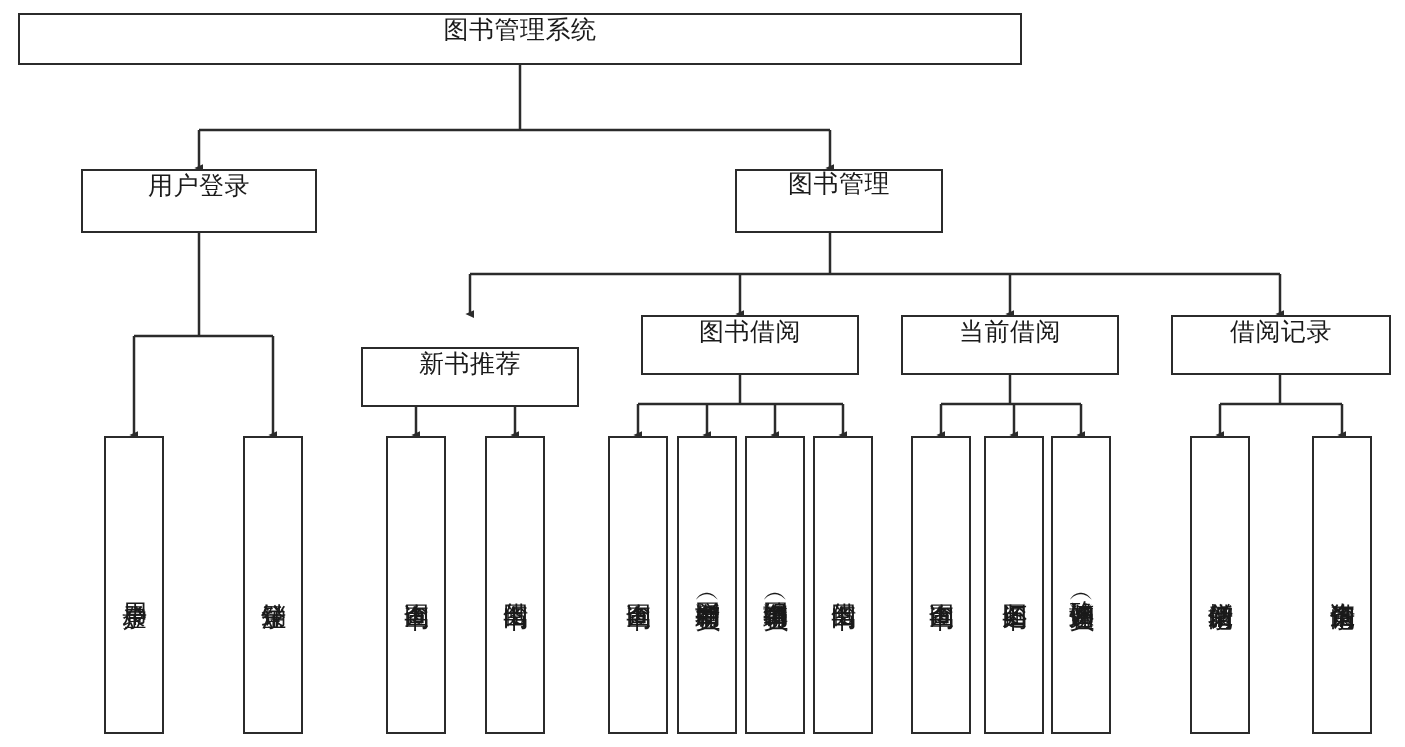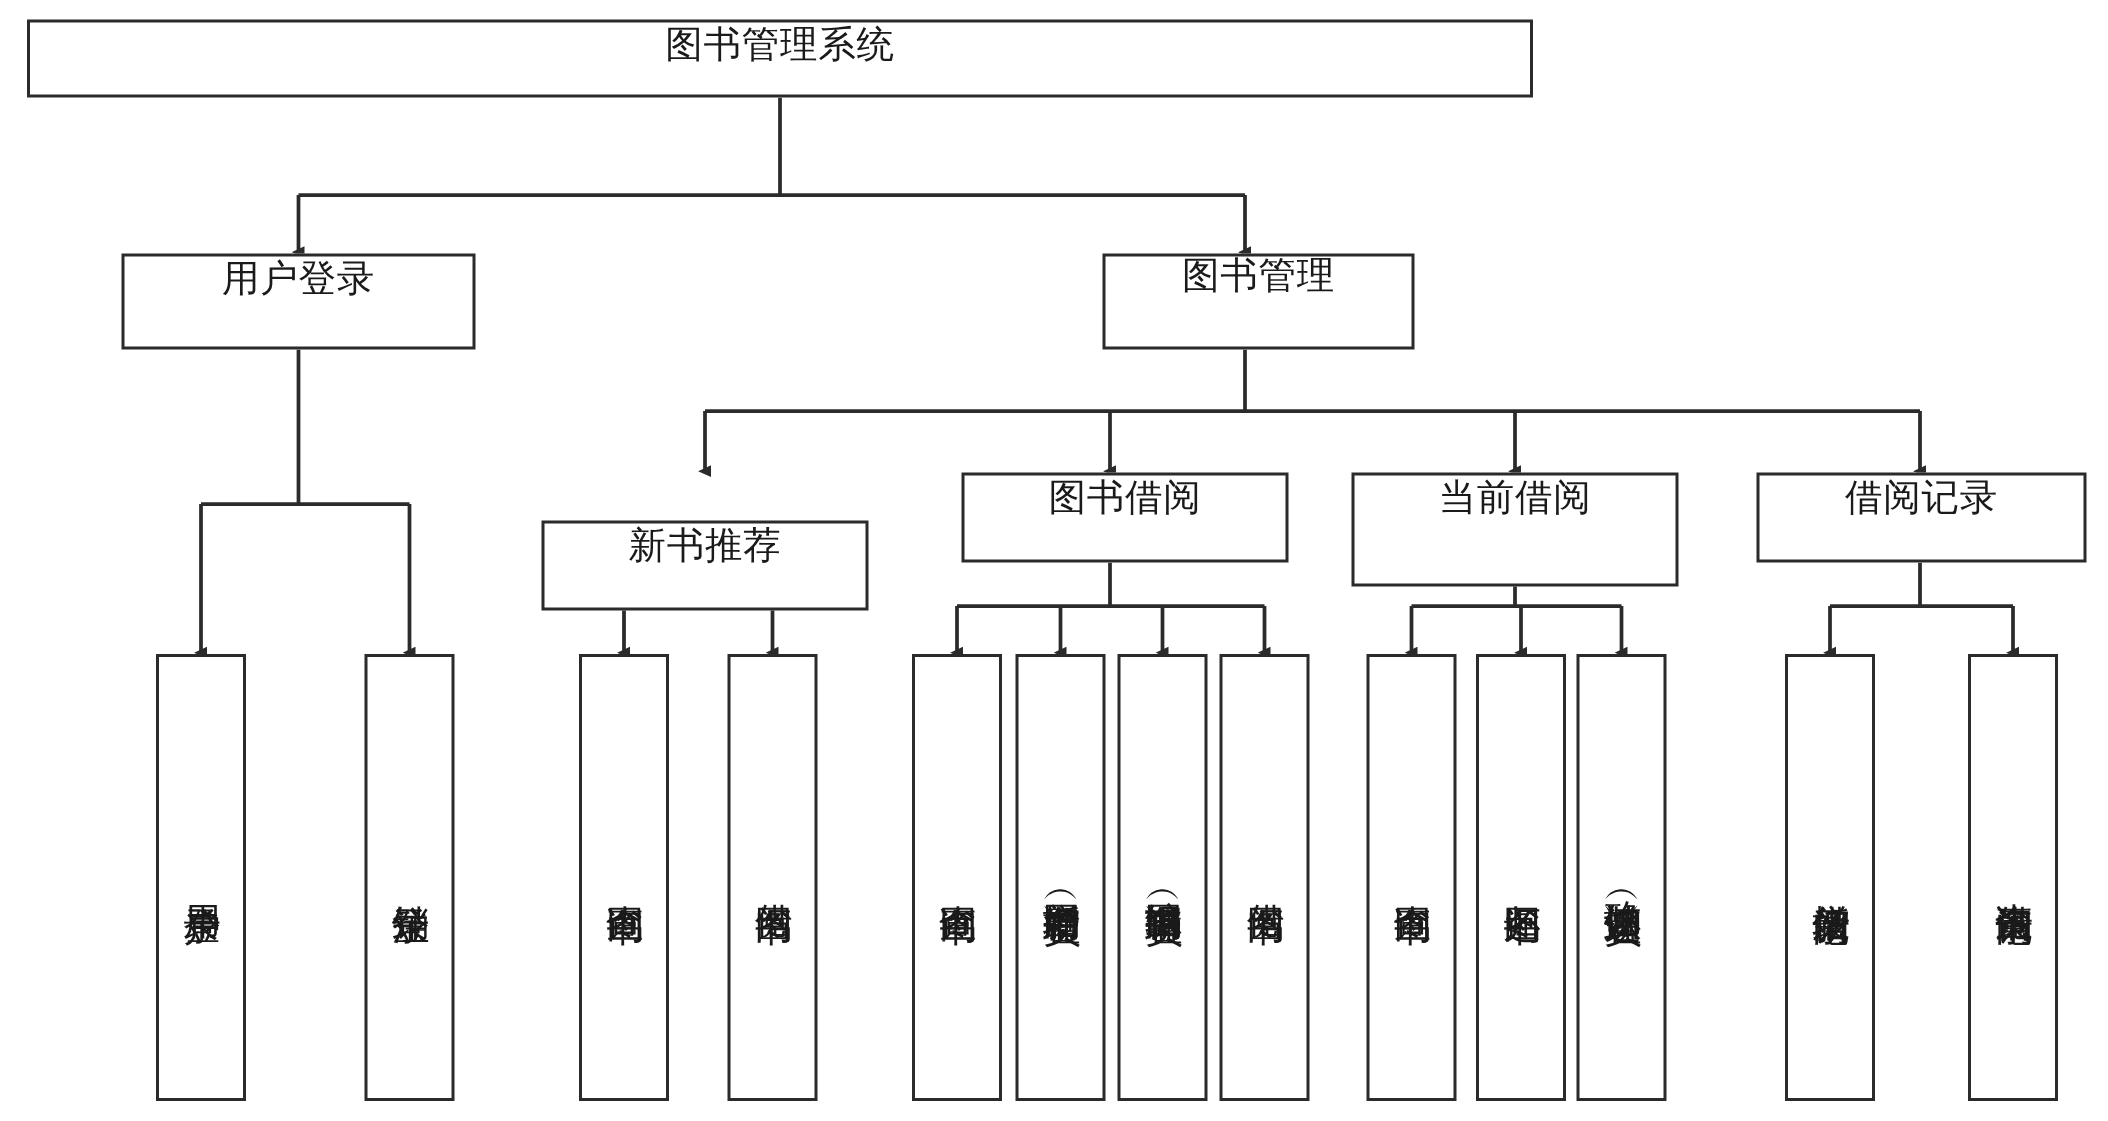--- a/index.html
+++ b/index.html
@@ -128,21 +128,21 @@
       </div>
       <div class="node horizontal" style="left: 735px; top: 169px; width: 208px; height: 64px; border-color: rgb(43, 43, 43); background: rgb(255, 255, 255); color: rgb(26, 26, 26); font-family: Liberation Mono, monospace;">
         <span class="node-label">图书管理</span>
       </div>
       <div class="node horizontal" style="left: 361px; top: 315px; width: 218px; height: 60px; border-color: rgb(43, 43, 43); background: rgb(255, 255, 255); color: rgb(26, 26, 26); margin-top: 32px;">
         <span class="node-label">新书推荐</span>
       </div>
       <div class="node horizontal" style="left: 631px; top: 315px; width: 218px; height: 60px; border-color: rgb(43, 43, 43); background: rgb(255, 255, 255); color: rgb(26, 26, 26); margin-left: 10px;">
         <span class="node-label">图书借阅</span>
       </div>
-      <div class="node horizontal" style="left: 901px; top: 315px; width: 218px; height: 76px; border-color: rgb(43, 43, 43); background: rgb(255, 255, 255); color: rgb(26, 26, 26);">
+      <div class="node horizontal" style="left: 901px; top: 315px; width: 218px; height: 60px; border-color: rgb(43, 43, 43); background: rgb(255, 255, 255); color: rgb(26, 26, 26);">
         <span class="node-label">当前借阅</span>
       </div>
       <div class="node horizontal" style="left: 1171px; top: 315px; width: 220px; height: 60px; border-color: rgb(43, 43, 43); background: rgb(255, 255, 255); color: rgb(26, 26, 26);">
         <span class="node-label">借阅记录</span>
       </div>
       <div class="node vertical" style="left: 104px; top: 436px; width: 60px; height: 298px; border-color: rgb(43, 43, 43); background: rgb(255, 255, 255); color: rgb(26, 26, 26);">
         <span class="node-label">用户登录</span>
       </div>
       <div class="node vertical" style="left: 243px; top: 436px; width: 60px; height: 298px; border-color: rgb(43, 43, 43); background: rgb(255, 255, 255); color: rgb(26, 26, 26);">
         <span class="node-label">注销登录</span>

